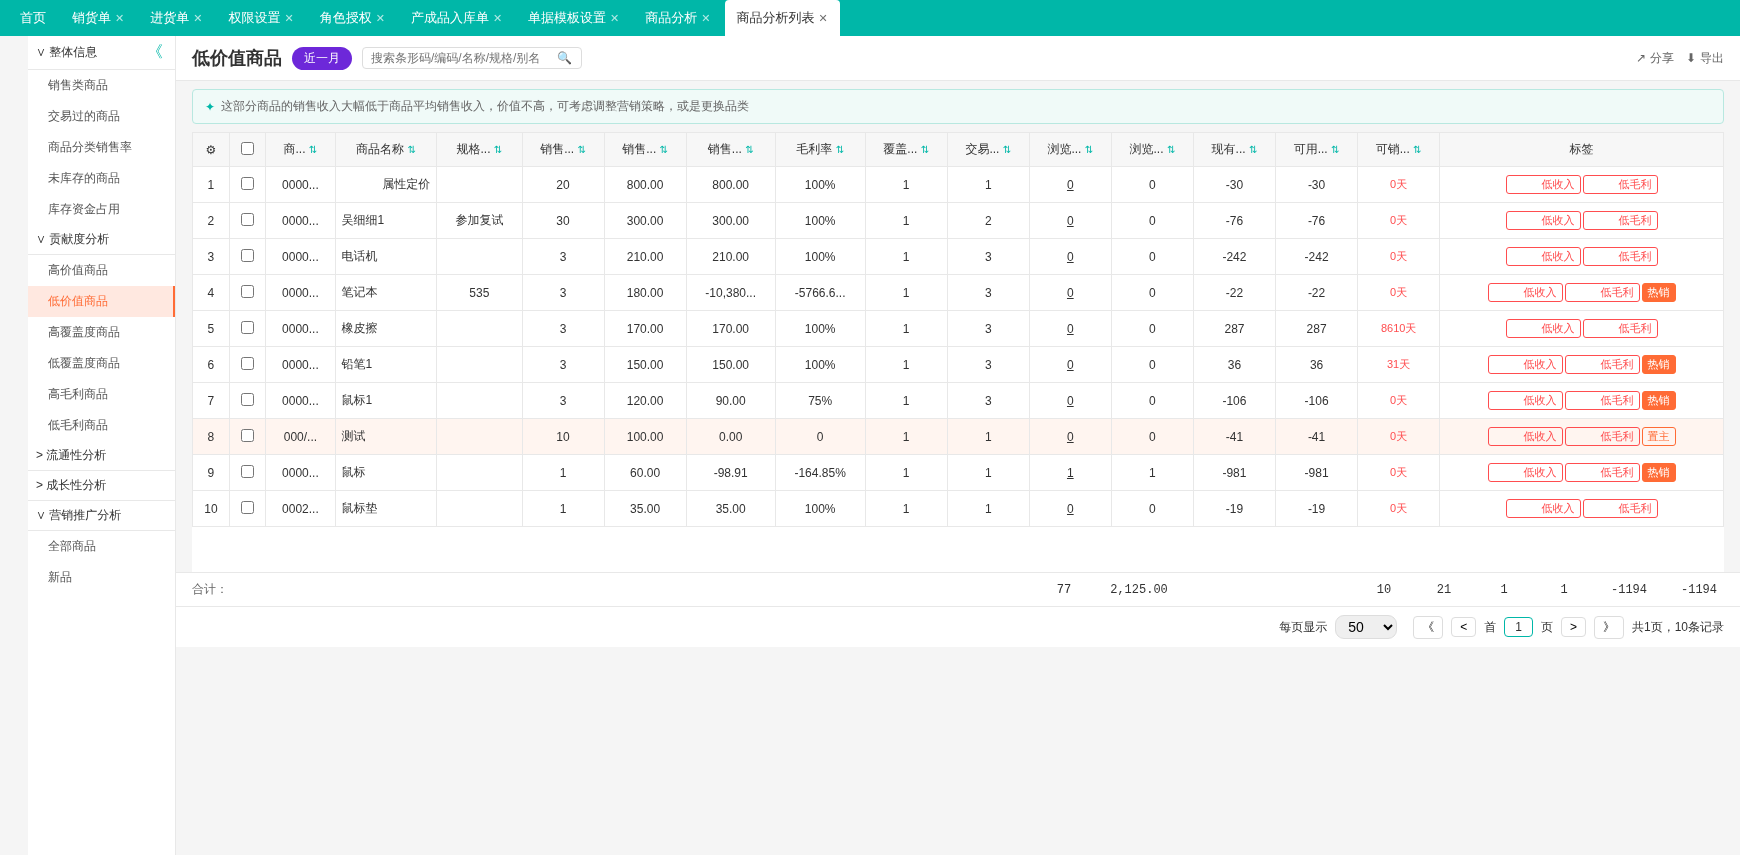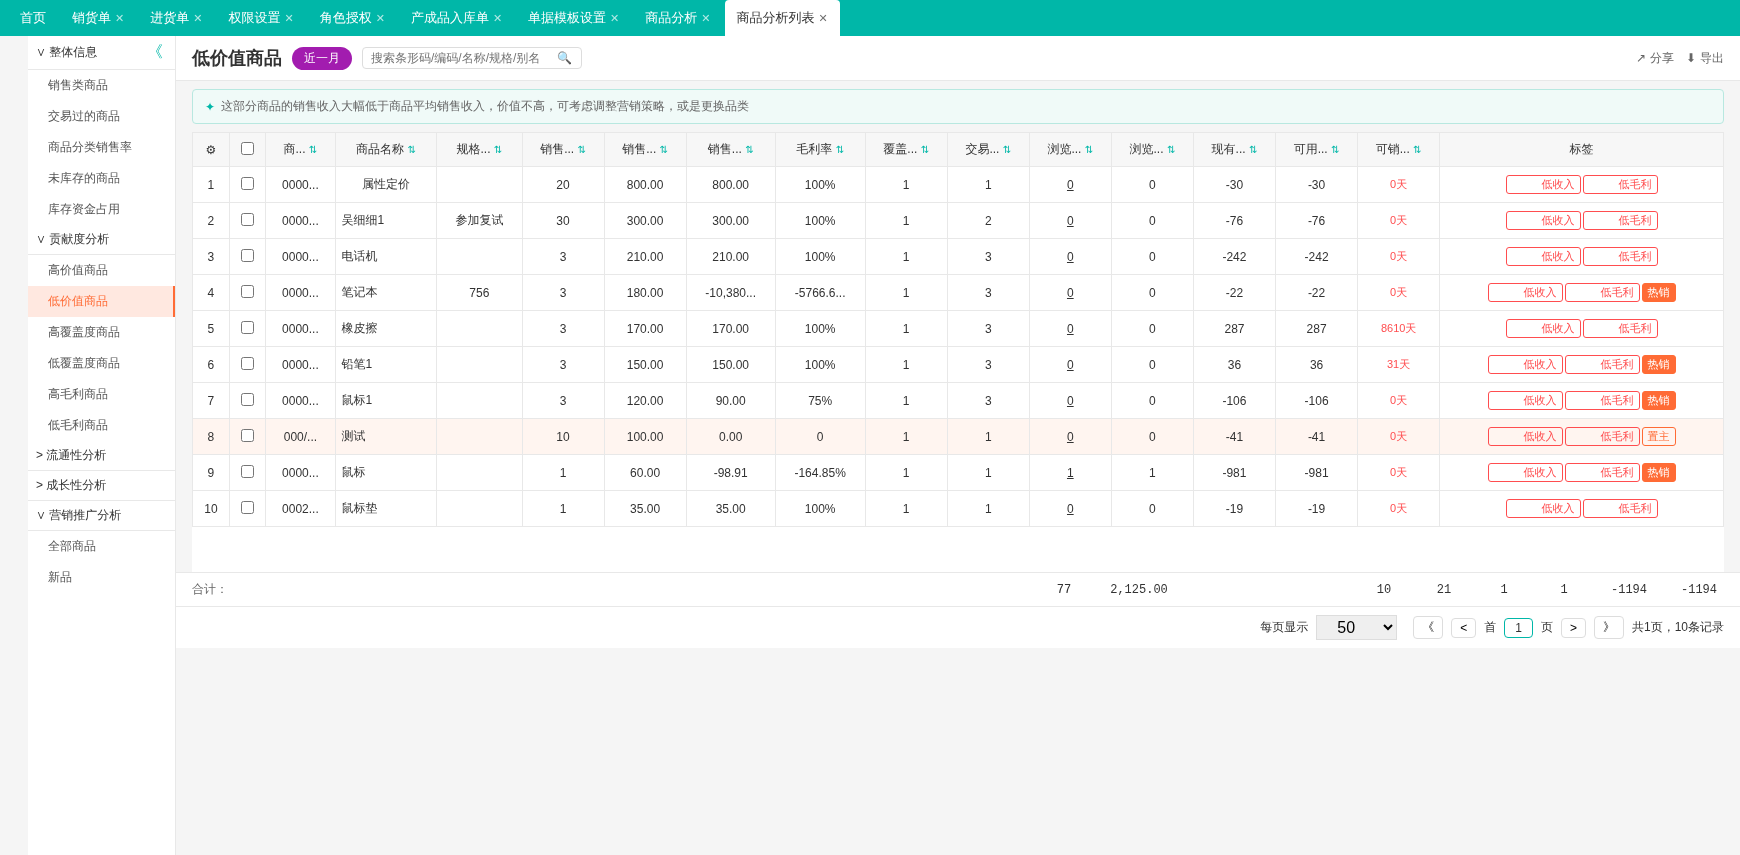--- a/index.html
+++ b/index.html
@@ -85,21 +85,21 @@
       display: flex;
       align-items: center;
       gap: 10px;
     }
     .page-title {
       font-size: 18px;
       font-weight: bold;
       color: #333;
     }
     .filter-btn {
-      background: #a21caf;
+      background: #6d28d9;
       color: #fff;
       border: none;
       border-radius: 12px;
       padding: 3px 12px;
       font-size: 12px;
       cursor: pointer;
     }
     .search-box {
       display: flex;
       align-items: center;
@@ -220,23 +220,23 @@
       padding: 8px 16px;
       display: flex;
       align-items: center;
       justify-content: flex-end;
       font-size: 12px;
       color: #333;
       gap: 8px;
     }
     .page-size-select {
       border: 1px solid #ddd;
-      border-radius: 0;
-      padding: 2px 16px;
-      font-size: 16px;
+      border-radius: 9px;
+      padding: 2px 8px;
+      font-size: 14px;
     }
     .page-btn {
       border: 1px solid #ddd;
       background: #fff;
       padding: 2px 8px;
       border-radius: 4px;
       cursor: pointer;
       font-size: 12px;
     }
     .page-num {
@@ -380,21 +380,21 @@
             <th>可用... <span class="sort-icon">⇅</span></th>
             <th>可销... <span class="sort-icon">⇅</span></th>
             <th>标签</th>
           </tr>
         </thead>
         <tbody id="table-body">
         <tr>
     <td>1</td>
     <td><input type="checkbox" style=""></td>
     <td>0000...</td>
-    <td style="text-align:center; cursor:pointer; color:#333;margin-left:16px;">属性定价</td>
+    <td style="text-align:right; cursor:pointer; color:#333;margin-left:16px;">属性定价</td>
     <td></td>
     <td>20</td>
     <td>800.00</td>
     <td>800.00</td>
     <td>100%</td>
     <td>1</td>
     <td>1</td>
     <td><span class="underline-link">0</span></td>
     <td>0</td>
     <td>-30</td>
@@ -438,21 +438,21 @@
     <td>-242</td>
     <td>-242</td>
     <td><span class="day-red">0天</span></td>
     <td style="white-space:nowrap;"><span class="tag tag-red">低收入</span><span class="tag tag-red">低毛利</span></td>
   </tr>
             <tr>
     <td>4</td>
     <td><input type="checkbox" style=""></td>
     <td>0000...</td>
     <td style="text-align:left; cursor:pointer; color:#333;">笔记本</td>
-    <td>756</td>
+    <td>535</td>
     <td>3</td>
     <td>180.00</td>
     <td>-10,380...</td>
     <td>-5766.6...</td>
     <td>1</td>
     <td>3</td>
     <td><span class="underline-link">0</span></td>
     <td>0</td>
     <td>-22</td>
     <td>-22</td>

